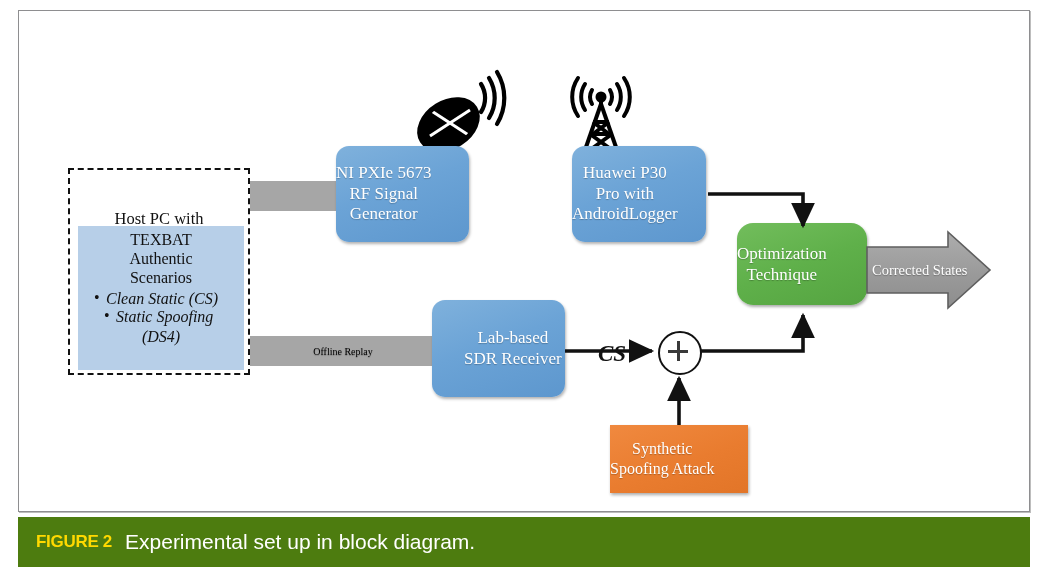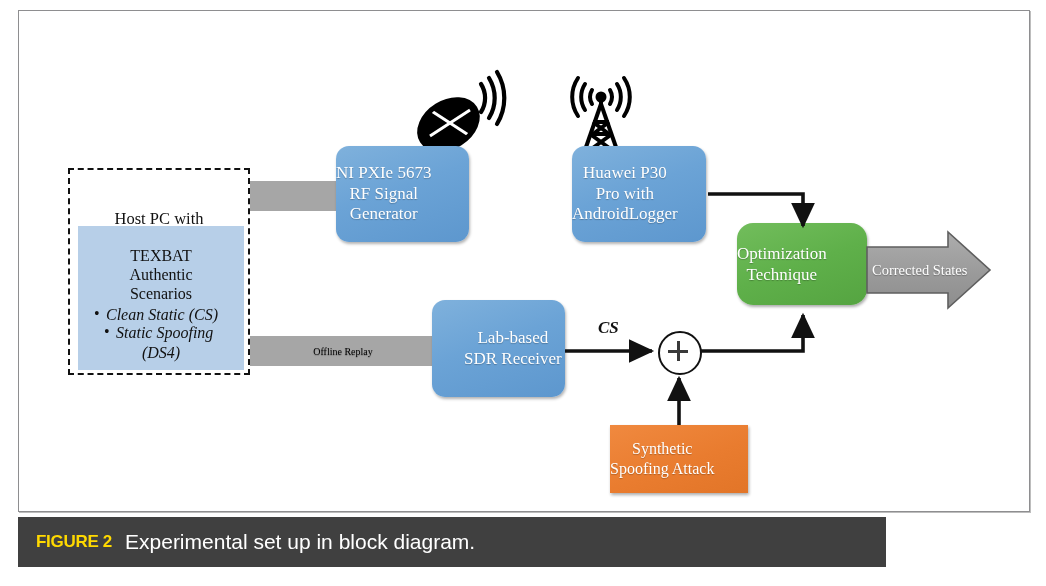--- a/index.html
+++ b/index.html
@@ -9,22 +9,22 @@
 
   
   .canvas{
     position:absolute;left:18px;top:10px;width:1010px;height:500px;
     background:#ffffff;border:1px solid #8e8e90;
     box-shadow:1px 1px 0 #bdbdbd;
   }
 
   
   .caption-bar{
-    position:absolute;left:18px;top:517px;width:868px;height:50px;
-    background:#404040;display:flex;align-items:center;
+    position:absolute;left:18px;top:517px;width:1012px;height:50px;
+    background:#4d7c0f;display:flex;align-items:center;
     font-family:"Liberation Sans",sans-serif;
   }
   .caption-label{
     color:#ffd900;font-weight:bold;font-size:17px;letter-spacing:-0.3px;
     margin-left:18px;font-family:"Liberation Sans",sans-serif;
   }
   .caption-text{
     color:#ffffff;font-size:21px;margin-left:13px;
     font-family:"Liberation Sans",sans-serif;
   }
@@ -59,21 +59,21 @@
     border:2px dashed #111;background:#ffffff;box-sizing:border-box;
   }
   .host-pc-title{
     text-align:center;font-size:16.5px;color:#111;line-height:1.22;
     padding-top:7px;
     margin-top:32px;
   }
   .host-inner{
     position:absolute;left:8px;top:56px;width:166px;height:144px;
     background:#b7cfe8;box-sizing:border-box;color:#111;
-    font-size:16px;line-height:1.2;padding-top:20px;text-align:center;
+    font-size:16px;line-height:1.2;padding-top:4px;text-align:center;
   }
   .host-inner .bullets{
     margin:2px 0 0 0;padding:0 6px 0 16px;text-align:left;list-style:none;
   }
   .host-inner .bullets li{
     font-style:italic;position:relative;padding-left:12px;line-height:1.18;
   }
   .host-inner .bullets li:before{
     content:"\2022";position:absolute;left:0;top:-1px;font-style:normal;
   }
@@ -96,21 +96,21 @@
   .sum-junction .h,.sum-junction .v{position:absolute;background:#3a3a3a;}
   .sum-junction .h{left:8px;top:17.2px;width:20px;height:2.4px;}
   .sum-junction .v{left:17.2px;top:8px;width:2.4px;height:20px;}
 
   
   .overlay{position:absolute;left:0;top:0;width:1046px;height:586px;
            pointer-events:none;}
 
   .edge-label{
     position:absolute;font-style:italic;font-weight:bold;
-    font-size:17px;color:#111;
+    font-size:23px;color:#111;margin-top:23px;
   }
   .arrow-label{
     position:absolute;color:#ffffff;font-size:14.5px;
     text-shadow:0 1px 1px rgba(0,0,0,.3);
   }
 </style>
 </head>
 <body>
 
 <div id="figure-root">

